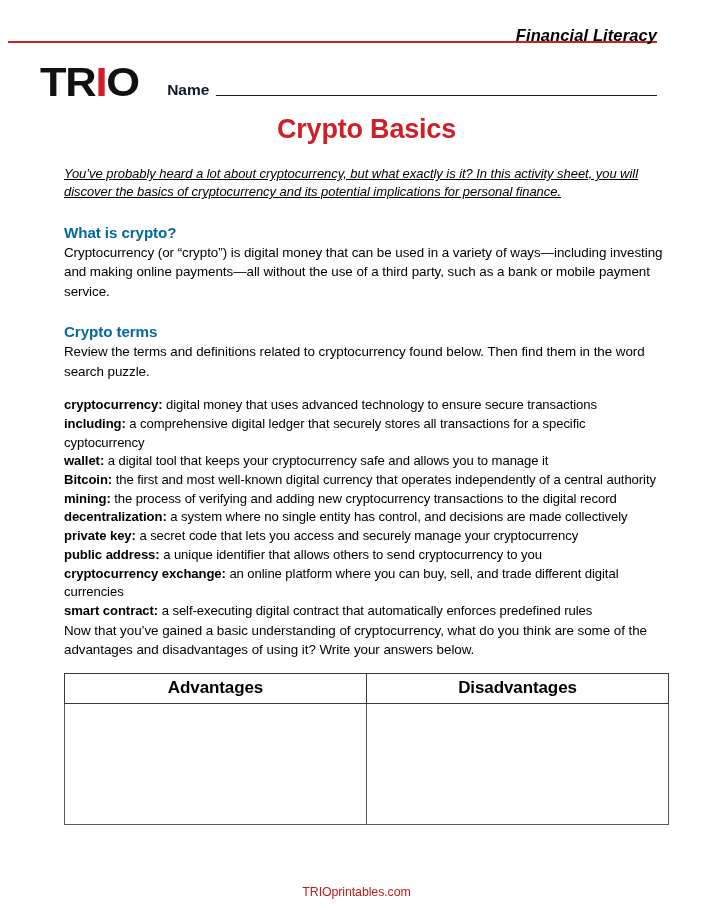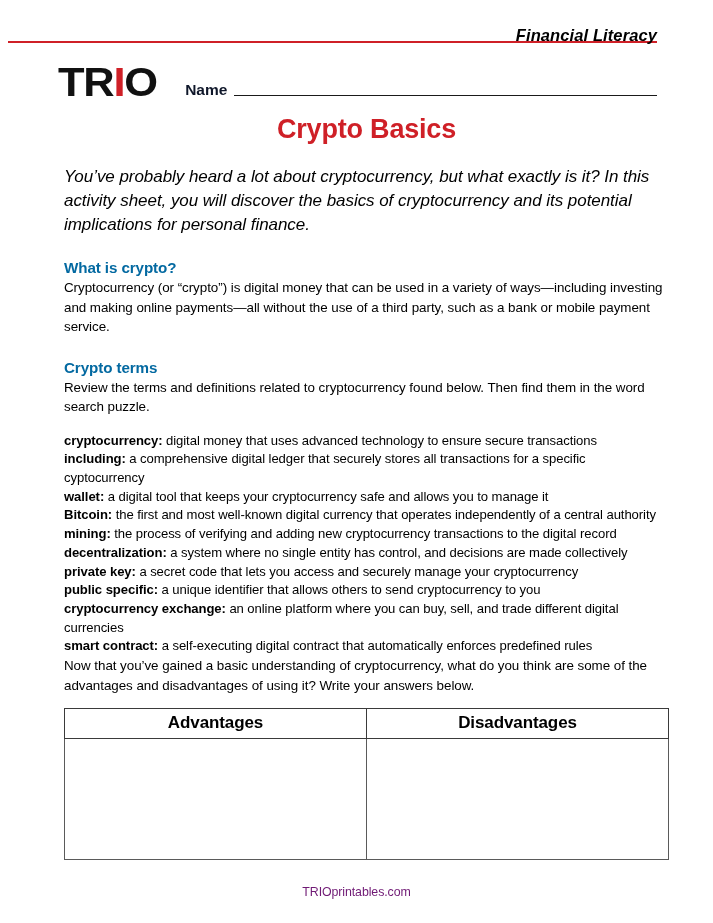--- a/index.html
+++ b/index.html
@@ -52,21 +52,21 @@
     font-weight: bold;
     font-style: italic;
     letter-spacing: 0.1px;
     color: #000;
     white-space: nowrap;
   }
 
   .brandrow {
     position: absolute;
     top: 24px;
-    left: 58px;
+    left: 40px;
     right: 56px;
     height: 46px;
     display: flex;
     align-items: flex-end;
   }
   .logo {
     font-family: "Liberation Sans", sans-serif;
     font-size: 41px;
     font-weight: bold;
     line-height: 0.95;
@@ -111,25 +111,26 @@
   .title {
     text-align: center;
     color: #cf2027;
     font-size: 27px;
     font-weight: bold;
     letter-spacing: -0.2px;
     margin: 4px 0 0 0;
   }
 
   .intro {
-    font-size: 17px;
+    font-size: 13px;
     font-style: italic;
     line-height: 1.42;
     margin-top: 20px;
     letter-spacing: -0.05px;
+    text-decoration: underline;
   }
 
   .section-head {
     color: #0369a1;
     font-size: 15.2px;
     font-weight: bold;
     margin-top: 22px;
     margin-bottom: 2px;
     letter-spacing: -0.1px;
   }
@@ -177,21 +178,21 @@
   }
 
   
   .footer {
     position: absolute;
     bottom: 24px;
     left: 0;
     right: 0;
     text-align: center;
     font-size: 12.4px;
-    color: #701a75;
+    color: #b91c1c;
     letter-spacing: -0.1px;
   }
 </style>
 </head>
 <body>
 
 <div class="page">
 
   <div class="header">
     <div class="header-rule-row">
@@ -222,21 +223,21 @@
     <div class="para">Review the terms and definitions related to cryptocurrency found below. Then find them in the word search puzzle.</div>
 
     <div class="terms">
       <p class="term"><b>cryptocurrency:</b><span> digital money that uses advanced technology to ensure secure transactions</span></p>
       <p class="term"><b>including:</b><span> a comprehensive digital ledger that securely stores all transactions for a specific cyptocurrency</span></p>
       <p class="term"><b>wallet:</b><span> a digital tool that keeps your cryptocurrency safe and allows you to manage it</span></p>
       <p class="term"><b>Bitcoin:</b><span> the first and most well-known digital currency that operates independently of a central authority</span></p>
       <p class="term"><b>mining:</b><span> the process of verifying and adding new cryptocurrency transactions to the digital record</span></p>
       <p class="term"><b>decentralization:</b><span> a system where no single entity has control, and decisions are made collectively</span></p>
       <p class="term"><b>private key:</b><span> a secret code that lets you access and securely manage your cryptocurrency</span></p>
-      <p class="term"><b>public specific:</b><span> a unique identifier that allows others to send cryptocurrency to you</span></p>
+      <p class="term"><b>public address:</b><span> a unique identifier that allows others to send cryptocurrency to you</span></p>
       <p class="term"><b>cryptocurrency exchange:</b><span> an online platform where you can buy, sell, and trade different digital currencies</span></p>
       <p class="term"><b>smart contract:</b><span> a self-executing digital contract that automatically enforces predefined rules</span></p>
     </div>
 
     <div class="para">Now that you’ve gained a basic understanding of cryptocurrency, what do you think are some of the advantages and disadvantages of using it? Write your answers below.</div>
 
     <table class="answer-table">
       <thead>
         <tr>
           <th>Advantages</th>

